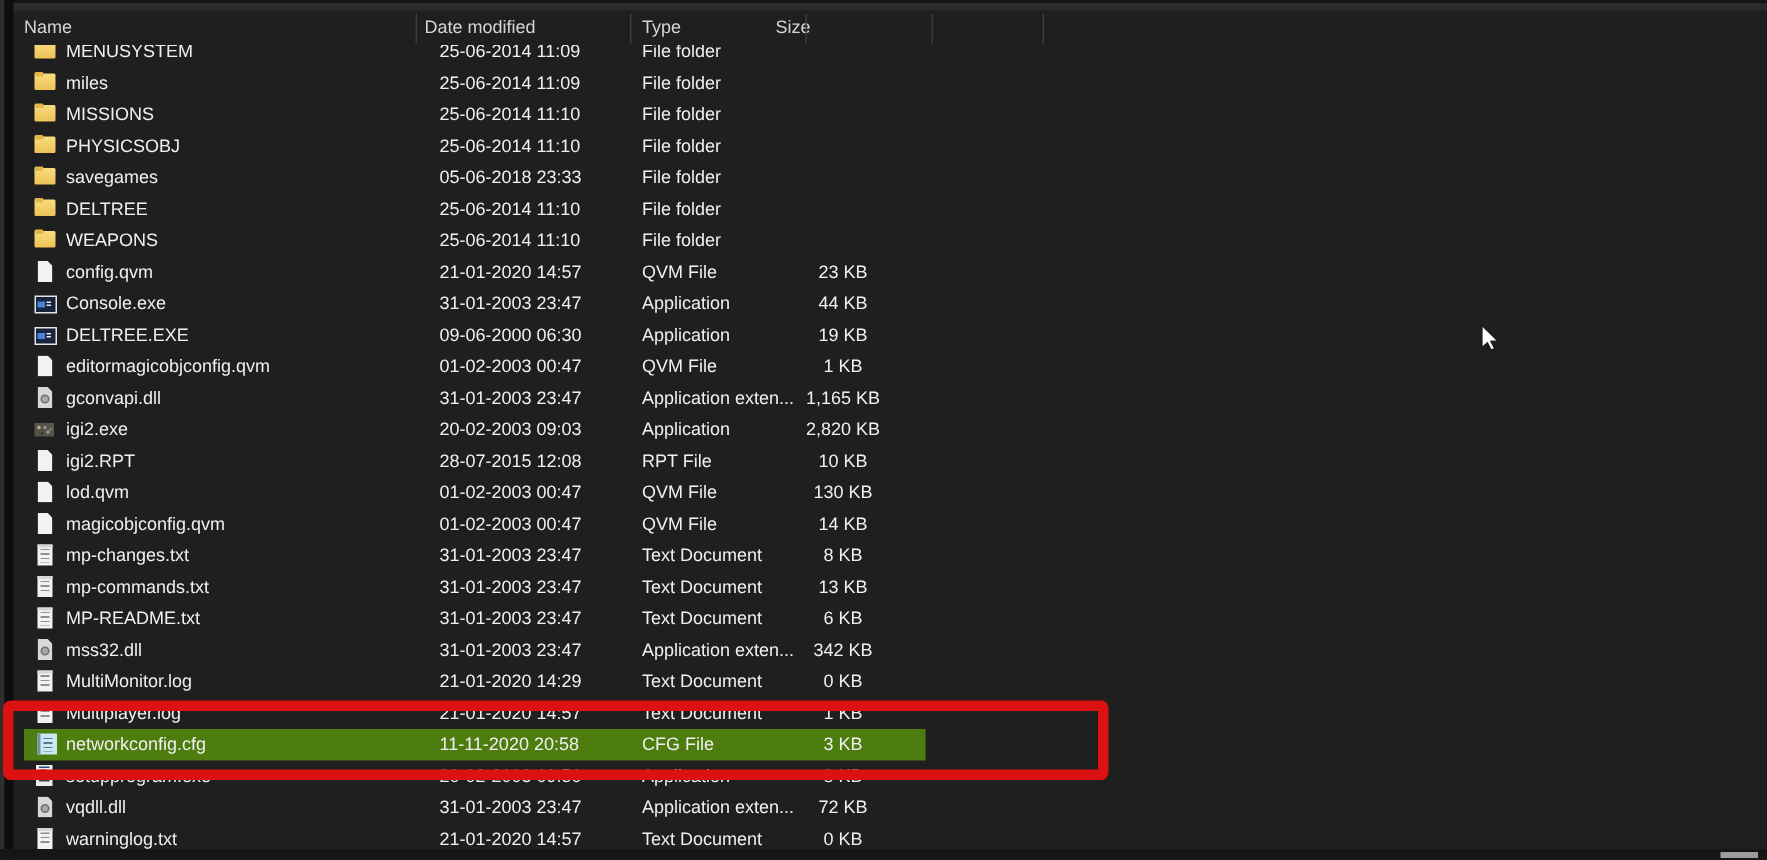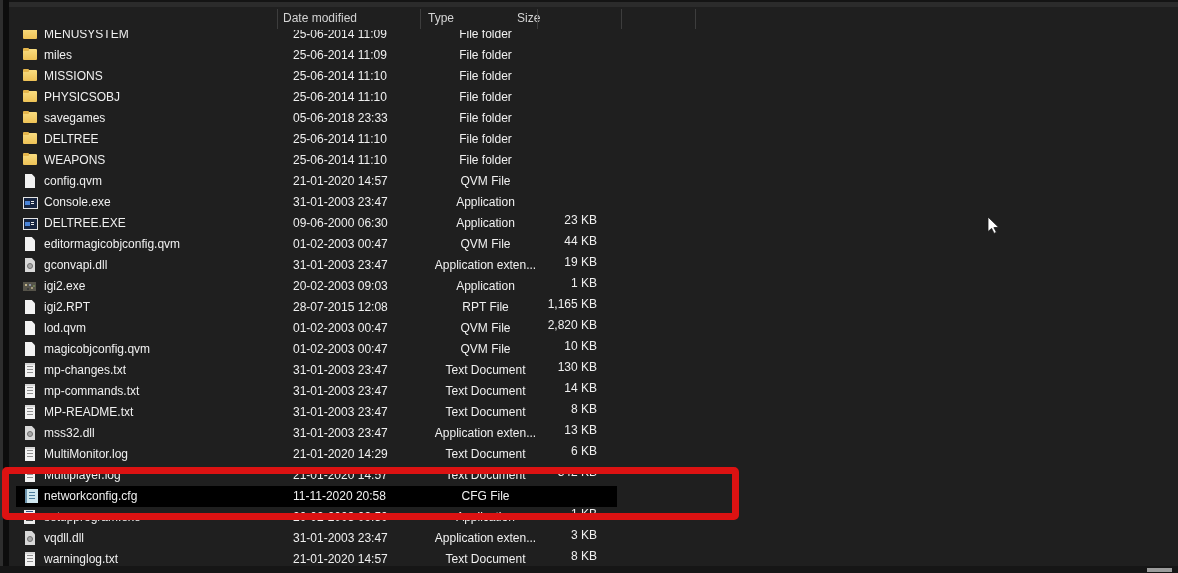--- a/index.html
+++ b/index.html
@@ -22,26 +22,26 @@
   .h-date { left:274px; width:130px; }
   .h-type { left:419px; width:100px; }
   .h-size { left:508px; width:60px; }
   .vsep { position:absolute; top:2px; height:20px; width:1px; background:#3d3d3d; }
   .s1 { left:268px; } .s2 { left:411px; } .s3 { left:528px; } .s4 { left:612px; } .s5 { left:686px; }
   .sort { position:absolute; left:129px; top:-6px; z-index:9; }
 
   
   .rows { position:absolute; left:9px; top:24px; right:0; z-index:1; }
   .row { position:relative; height:21px; width:601px; margin-left:7px; font-size:12px; color:#f0f0f0; }
-  .row.selected { background:#000000; }
+  .row.selected { background:#4d7c0f; }
   .cell { position:absolute; top:0; height:21px; line-height:21px; white-space:nowrap; }
   .c-name { left:28px; }
   .c-date { left:277px; }
-  .c-type { left:412px; width:115px; overflow:hidden;text-align:center; }
-  .c-size { right:20px; width:110px; text-align:right;margin-top:39px; }
+  .c-type { left:412px; width:115px; overflow:hidden; }
+  .c-size { right:0; width:110px; text-align:center; }
 
   
   .fic { position:absolute; left:6px; top:2px; width:16px; height:16px; }
   .fic::before, .fic::after, .fic i, .fic b { content:''; position:absolute; display:block; }
 
   .fic.folder::before { left:1px; top:2px; width:14px; height:11px; background:linear-gradient(#f8dc80,#eec256); border-radius:1px; }
   .fic.folder::after  { left:1px; top:1px; width:6px;  height:3px;  background:#e5b64c; border-radius:1px; }
 
   .fic.file::before { left:3px; top:1px; width:10px; height:14px; background:#f2f2f2;
                       clip-path:polygon(0 0,68% 0,100% 24%,100% 100%,0 100%); }
@@ -89,20 +89,21 @@
 
   <div class="topstrip-a"></div>
   <div class="topstrip-b"></div>
   <div class="edge-a"></div>
   <div class="edge-b"></div>
 
   <div class="header">
     <svg class="sort" width="12" height="7" viewBox="0 0 12 7">
       <polyline points="1.5,5.5 6,1.5 10.5,5.5" fill="none" stroke="#c8c8c8" stroke-width="1.3"></polyline>
     </svg>
+    <div class="hcol h-name"><span>Name</span></div>
     <div class="hcol h-date"><span>Date modified</span></div>
     <div class="hcol h-type"><span>Type</span></div>
     <div class="hcol h-size"><span>Size</span></div>
     <i class="vsep s1"></i>
     <i class="vsep s2"></i>
     <i class="vsep s3"></i>
     <i class="vsep s4"></i>
     <i class="vsep s5"></i>
   </div>
 

